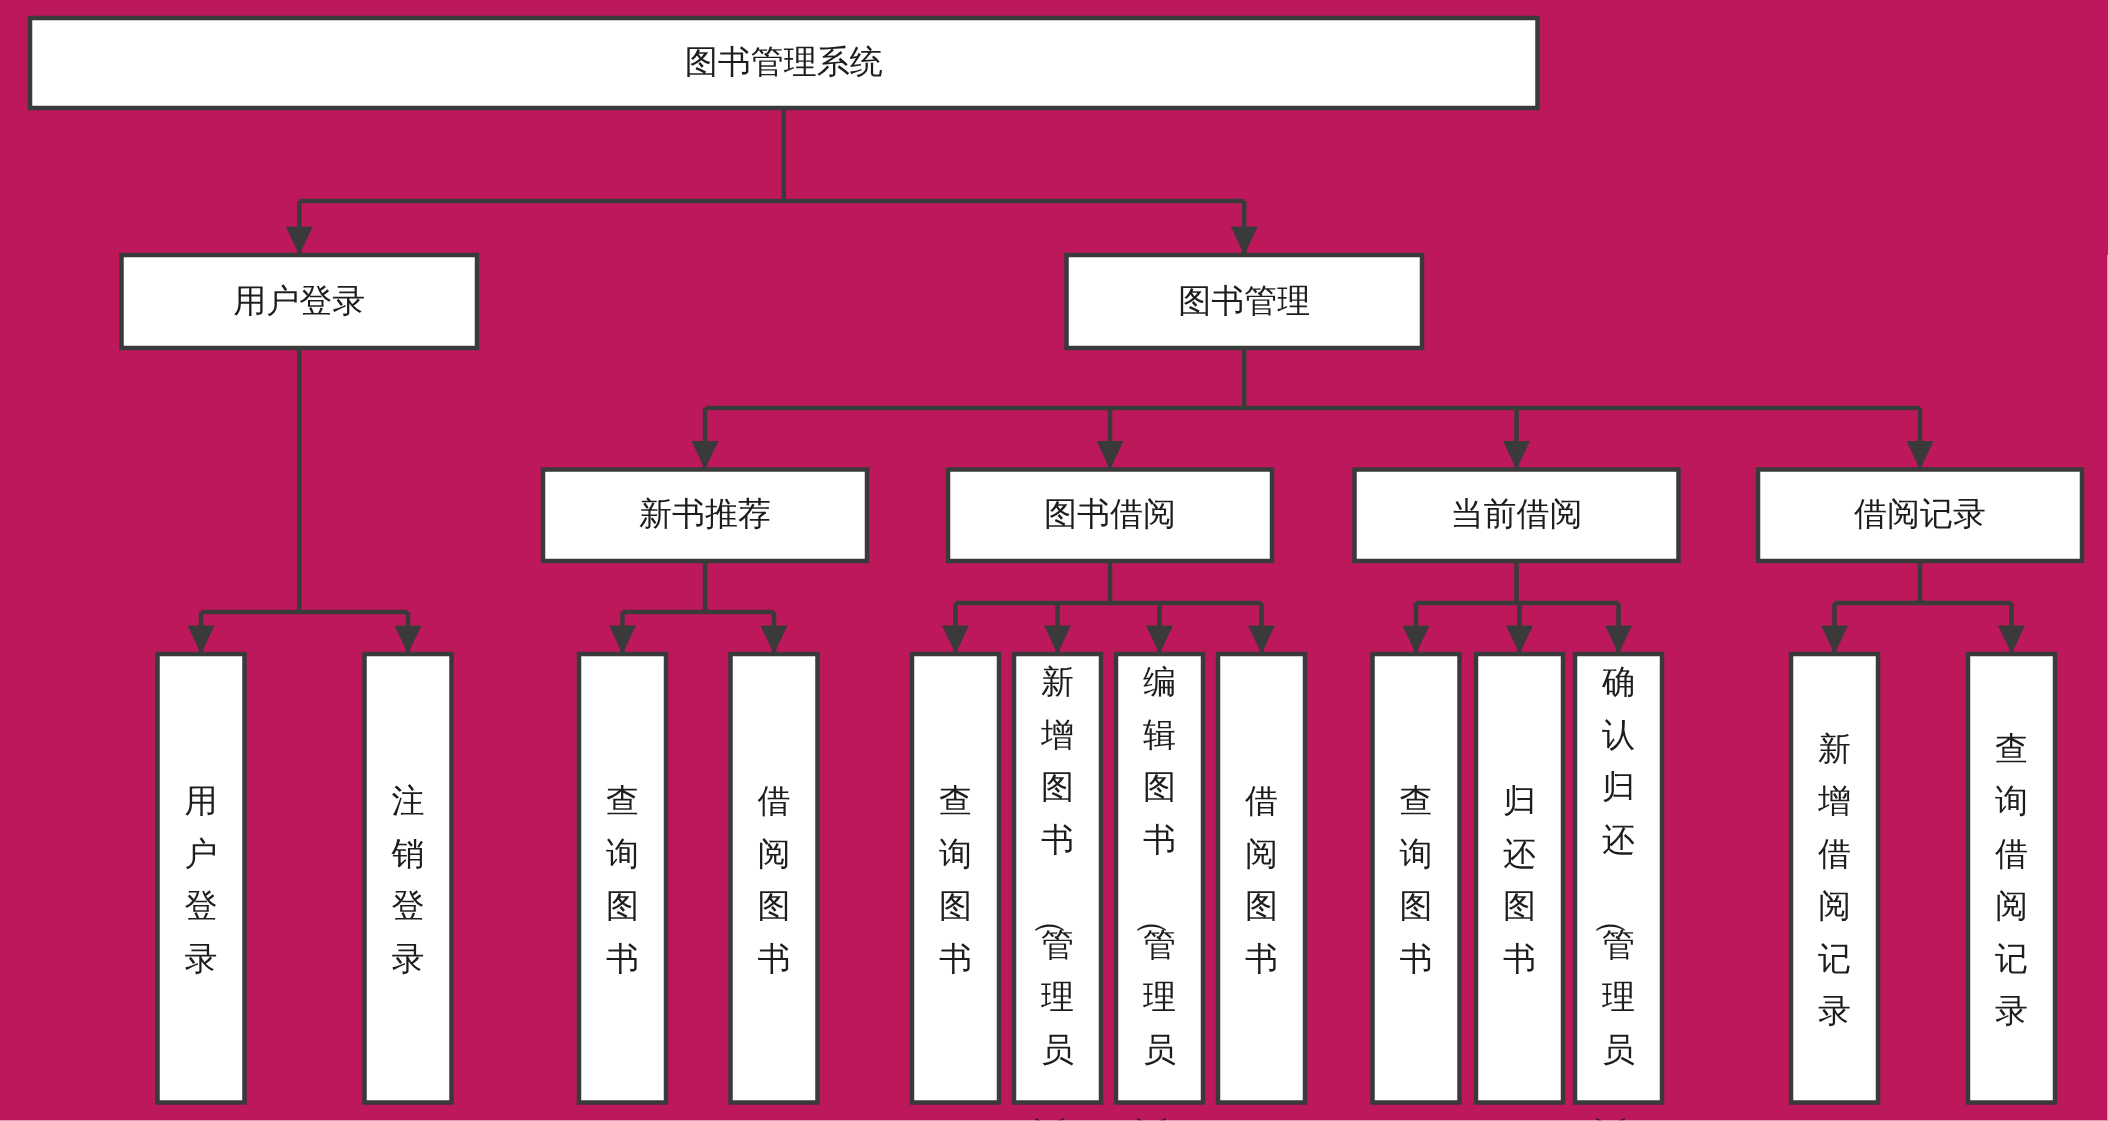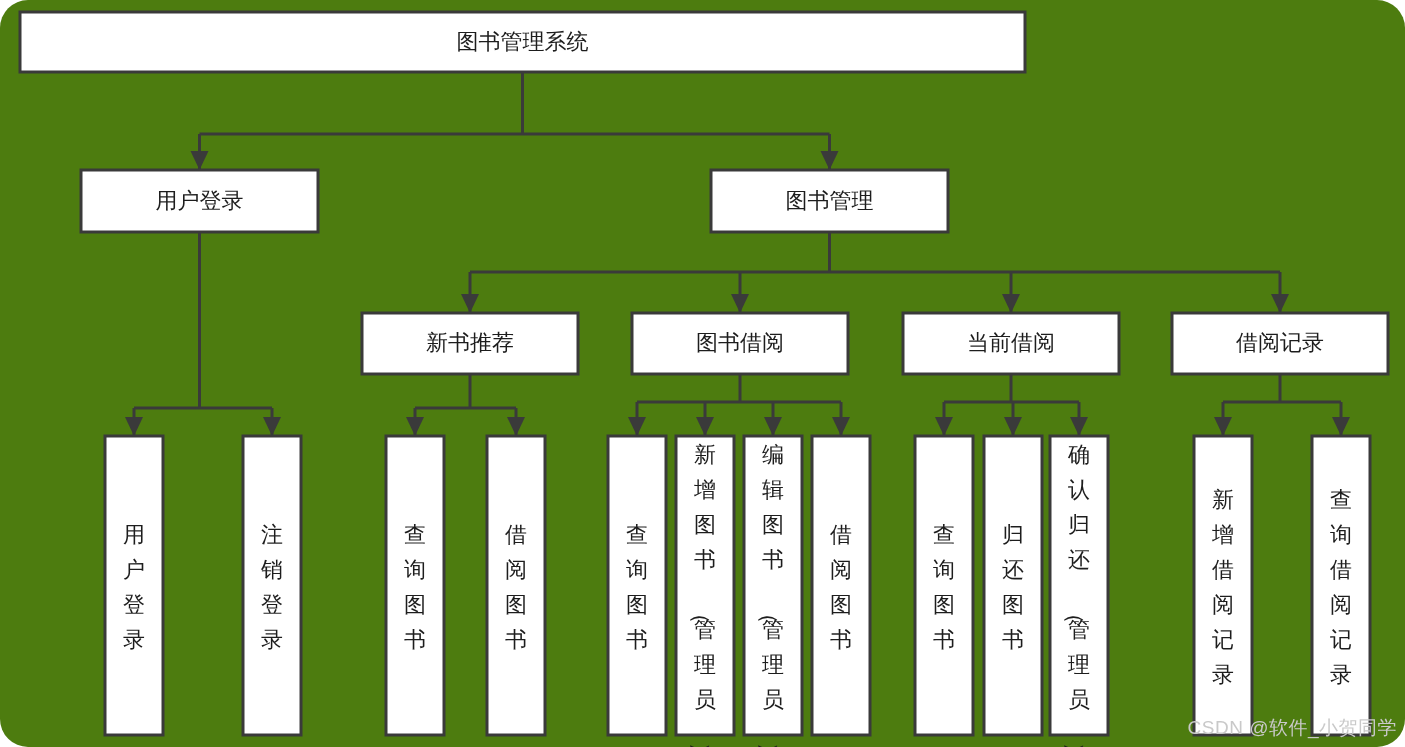--- a/index.html
+++ b/index.html
@@ -10,22 +10,21 @@
   body {
     width: 1405px;
     height: 747px;
     font-family: "Liberation Sans", "DejaVu Sans", sans-serif;
     overflow: hidden;
   }
   #diagram-root {
     position: relative;
     width: 1405px;
     height: 747px;
-    background: #4d7c0f;
-    border-radius: 28px;
+    background: #be185d;
   }
   svg.diagram {
     position: absolute;
     left: 0;
     top: 0;
     width: 1405px;
     height: 747px;
     display: block;
   }
   .node-rect {
@@ -201,14 +200,13 @@
         <g>
           <rect class="node-rect" x="1194" y="436" width="58" height="299"></rect>
           <text class="vert-label" x="1223" y="506.5"><tspan x="1223" dy="0">新</tspan><tspan x="1223" dy="35">增</tspan><tspan x="1223" dy="35">借</tspan><tspan x="1223" dy="35">阅</tspan><tspan x="1223" dy="35">记</tspan><tspan x="1223" dy="35">录</tspan></text>
         </g>
         <g>
           <rect class="node-rect" x="1312" y="436" width="58" height="299"></rect>
           <text class="vert-label" x="1341" y="506.5"><tspan x="1341" dy="0">查</tspan><tspan x="1341" dy="35">询</tspan><tspan x="1341" dy="35">借</tspan><tspan x="1341" dy="35">阅</tspan><tspan x="1341" dy="35">记</tspan><tspan x="1341" dy="35">录</tspan></text>
         </g>
       </g>
   </svg>
-  <div class="watermark">CSDN @软件_小贺同学</div>
 </div>
 
 </body></html>

